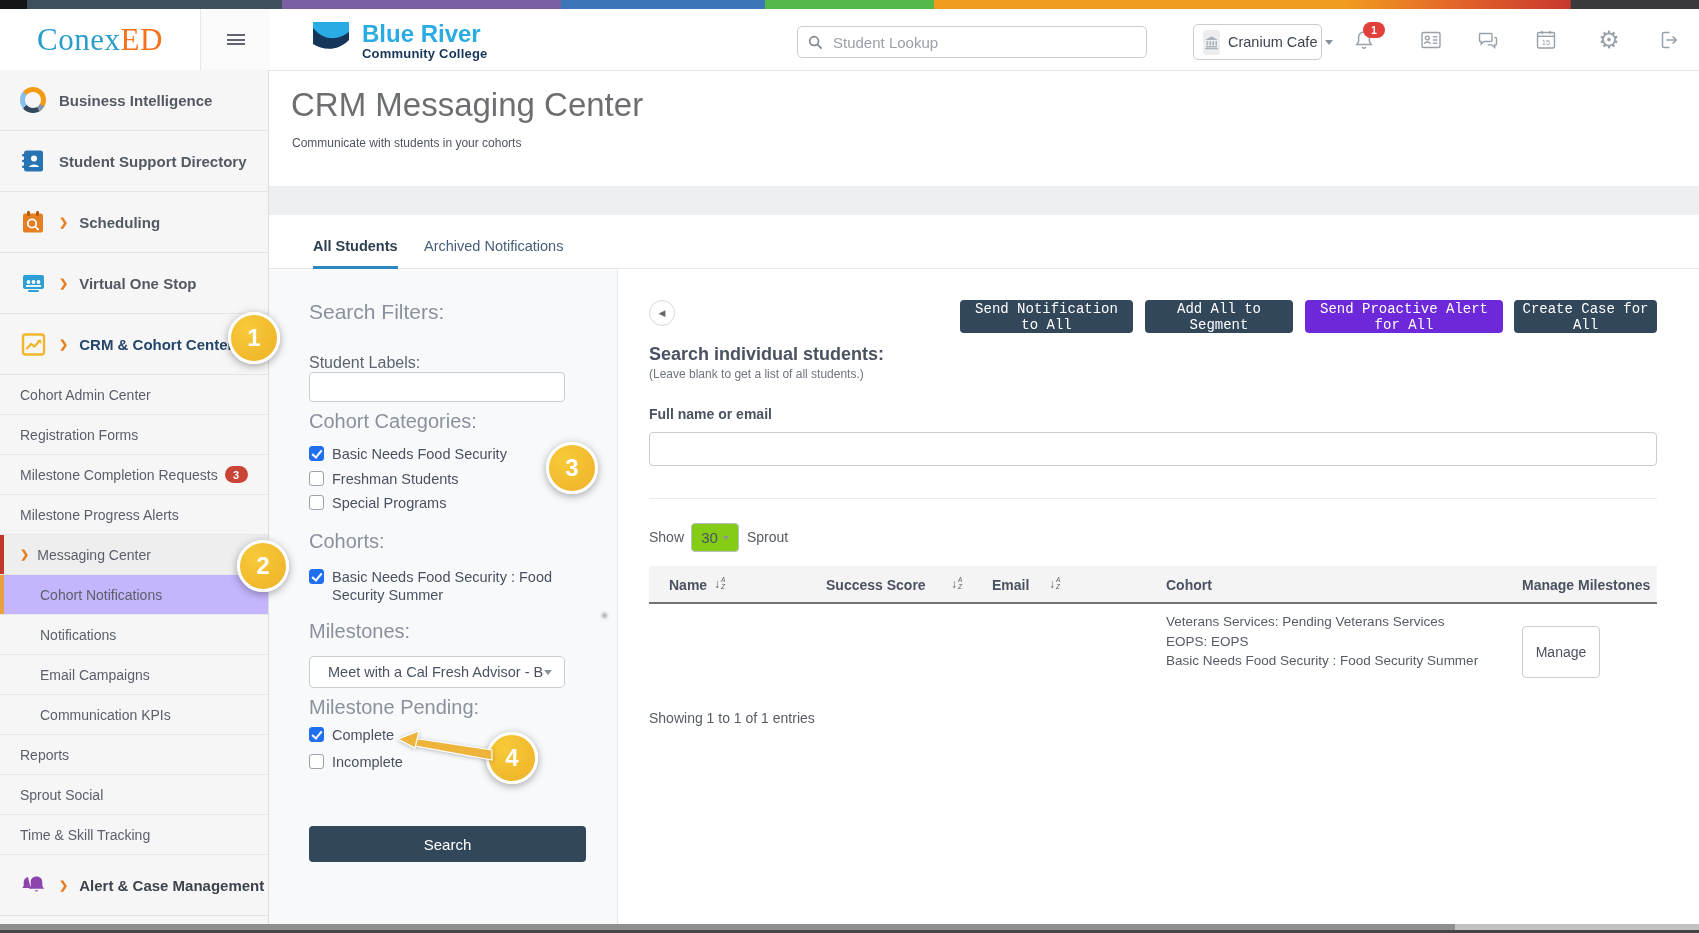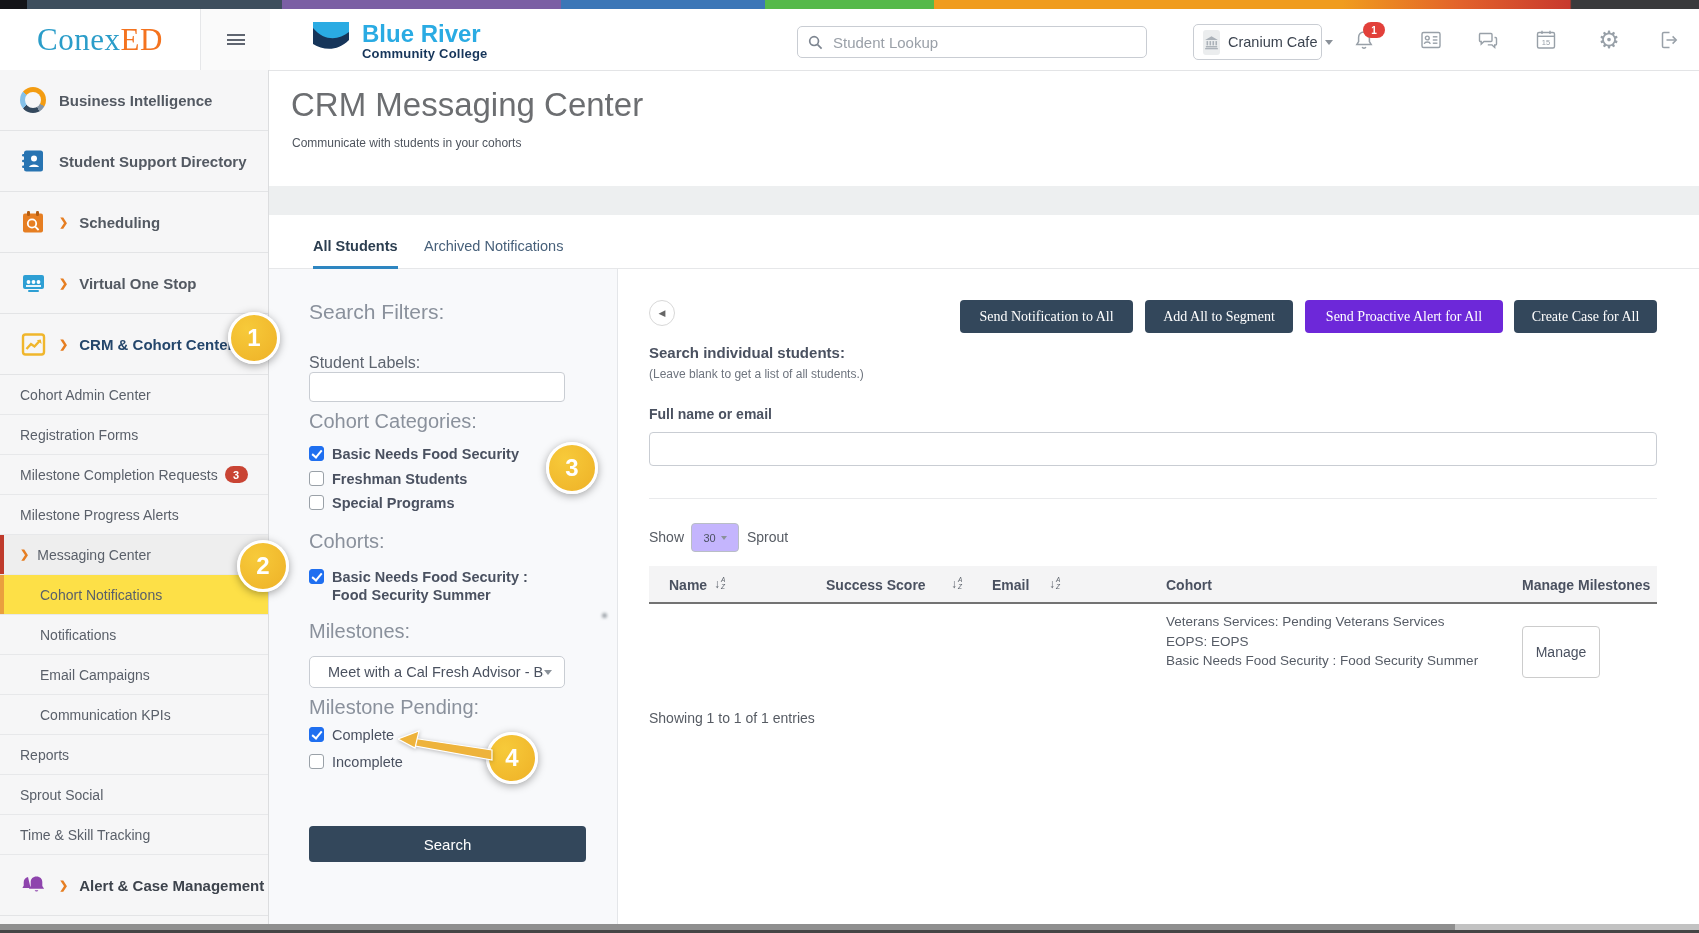--- a/index.html
+++ b/index.html
@@ -51,21 +51,21 @@
   .sub-item{height:39px;display:flex;align-items:center;padding-left:20px;border-bottom:1px solid #e7e8ea;
         font-size:14px;color:#5a606a;cursor:pointer;position:relative}
   .sub-item.l3{padding-left:40px}
   .chev{color:#e67e22;font-size:11px;font-weight:700}
   .crm-label{color:#24466b}
   .reddot{width:9px;height:9px;border-radius:50%;background:#c0392b;margin-left:6px}
   .numbadge{margin-left:7px;min-width:17px;height:17px;border-radius:9px;background:#c94434;color:#fff;
         font-size:11px;font-weight:700;display:inline-flex;align-items:center;justify-content:center;padding:0 3px}
   .row-msgcenter{background:#eeeeee}
   .row-msgcenter::before{content:"";position:absolute;left:0;top:0;width:4px;height:100%;background:#bf3a2b}
-  .row-cohortnotif{background:#fde047}
+  .row-cohortnotif{background:#c4b5fd}
   .row-cohortnotif::before{content:"";position:absolute;left:0;top:0;width:4px;height:100%;background:#ea9f3e}
   .sideicon{width:30px;height:30px;flex:0 0 30px;display:flex;align-items:center;justify-content:center}
   .donut{width:26px;height:26px;border-radius:50%;position:relative;
         background:conic-gradient(#f39c12 0 120deg,#8595a5 120deg 150deg,#34495e 150deg 230deg,#85c1e9 230deg 310deg,#f39c12 310deg 360deg)}
   .donut::after{content:"";position:absolute;left:5px;top:5px;width:16px;height:16px;border-radius:50%;background:#f6f6f7}
 
   
   .page-title{left:291px;top:86px;font-size:33px;color:#6c6e71}
   .page-sub{left:292px;top:136px;font-size:12px;color:#4f555e}
   .grayband{left:269px;top:186px;width:1430px;height:29px;background:#edeff0}
@@ -79,39 +79,39 @@
   .fhead{font-size:20px;color:#8a919c}
   .flabel{font-size:16px;color:#5d646f}
   .finput{border:1px solid #c9cdd3;border-radius:4px;background:#fff;box-sizing:border-box}
   .cbrow{display:flex;align-items:flex-start;gap:8px}
   .cb{width:15px;height:15px;border:1.5px solid #9aa1a8;border-radius:3px;background:#fff;box-sizing:border-box;
       flex:0 0 15px;position:relative;cursor:pointer;margin-top:1px}
   .cb.checked{background:#1f6ff0;border-color:#1f6ff0}
   .cb.checked::after{content:"";position:absolute;left:4px;top:1px;width:4px;height:8px;
       border:solid #fff;border-width:0 2px 2px 0;transform:rotate(40deg)}
   .cblabel{font-size:14.5px;color:#4a5160;line-height:18px}
-  .cblabel.bold{font-weight:700}
+  .cblabel.bold{font-weight:400}
   .fselect{border:1px solid #c9cdd3;border-radius:5px;background:#fff;display:flex;align-items:center;
       box-sizing:border-box;padding:0 12px 0 18px;cursor:pointer}
   .fselect .seltext{flex:1;font-size:14.5px;color:#4b5260;white-space:nowrap;overflow:hidden}
   .searchbtn{background:#33475b;color:#fff;border:none;border-radius:4px;font-size:15px;font-family:inherit;
       display:flex;align-items:center;justify-content:center;cursor:pointer}
 
   
   .backbtn{left:649px;top:300px;width:24px;height:24px;border-radius:50%;border:1px solid #d8d8d8;background:#fff;
       display:flex;align-items:center;justify-content:center;font-size:9px;color:#666;cursor:pointer}
-  .abtn{top:300px;height:33px;border:none;border-radius:4px;color:#fff;font-size:14px;font-family:Liberation Serif, serif;
+  .abtn{top:300px;height:33px;border:none;border-radius:4px;color:#fff;font-size:14px;font-family:Liberation Mono, monospace;
       display:flex;align-items:center;justify-content:center;cursor:pointer;position:absolute}
   .abtn.navy{background:#33475b}
   .abtn.red{background:#6d28d9}
-  .bold15{font-size:15px;font-weight:700;color:#4a5160}
+  .bold15{font-size:18px;font-weight:700;color:#4a5160}
   .hint{font-size:12px;color:#6e747e}
   .divline{height:1px;background:#e9eaec}
-  .showsel{border:1px solid #b9bec5;border-radius:4px;background:#c4b5fd;display:flex;align-items:center;
-      justify-content:center;gap:5px;cursor:pointer;font-size:11px;color:#4a5160}
+  .showsel{border:1px solid #b9bec5;border-radius:4px;background:#84cc16;display:flex;align-items:center;
+      justify-content:center;gap:5px;cursor:pointer;font-size:15px;color:#4a5160}
   .thead{left:649px;top:566px;width:1008px;height:38px;background:#f4f4f5;border-bottom:2px solid #737373;box-sizing:border-box}
   .th{position:absolute;top:11px;font-size:14px;font-weight:700;color:#4a5160;white-space:nowrap}
   .sort-icon{display:inline-flex;align-items:center;gap:1px;cursor:pointer;color:#5a606a}
   .sort-icon .ar{font-size:12px;line-height:12px}
   .sort-icon .lz{display:inline-flex;flex-direction:column;font-size:6.5px;line-height:6.5px;font-weight:400;font-style:normal}
   .cohortcell{left:1166px;top:612px;font-size:13.5px;color:#565c66;line-height:19.5px}
   .managebtn{left:1522px;top:626px;width:78px;height:52px;border:1px solid #ccc;border-radius:4px;background:#fff;
       font-size:14px;color:#4a5160;display:flex;align-items:center;justify-content:center;cursor:pointer}
   .smudge{left:602px;top:613px;width:5px;height:5px;background:#9aa0a6;border-radius:50%;filter:blur(1.5px)}
   .summary{left:649px;top:710px;font-size:14px;color:#565b63}

